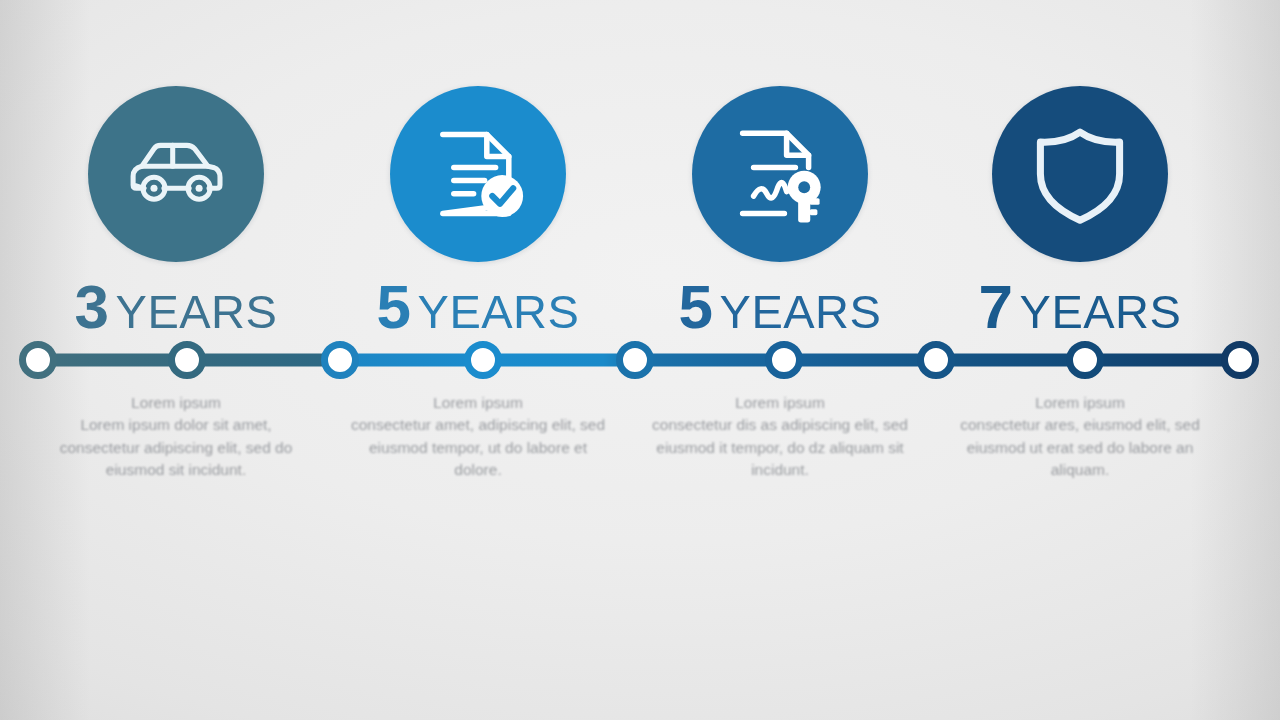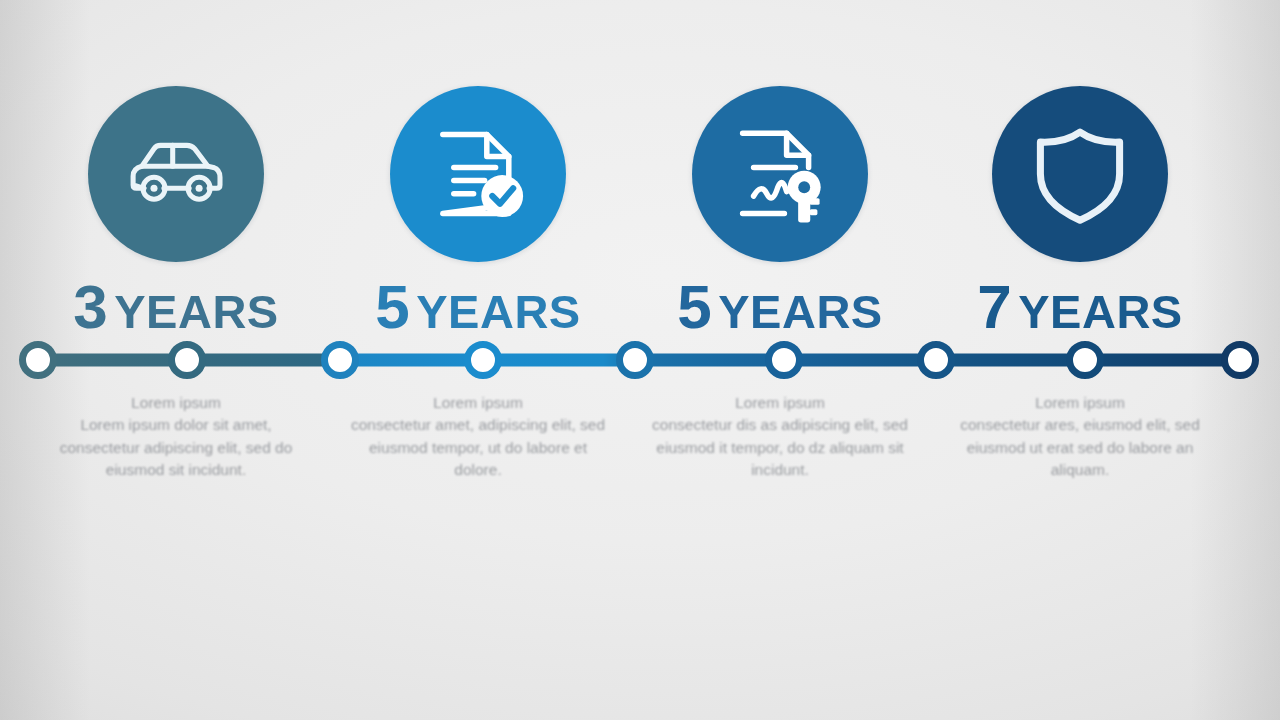--- a/index.html
+++ b/index.html
@@ -91,21 +91,21 @@
     letter-spacing: -0.5px;
   }
   .headline .num {
     font-size: 62px;
     font-weight: bold;
     line-height: 1;
     margin-right: 7px;
   }
   .headline .word {
     font-size: 47px;
-    font-weight: bold;
+    font-weight: normal;
     line-height: 1;
     letter-spacing: 0.5px;
   }
 
   .body-copy {
     margin-top: 54px;
     font-size: 15.5px;
     line-height: 1.45;
     color: #8e9196;
     padding: 0 18px;

